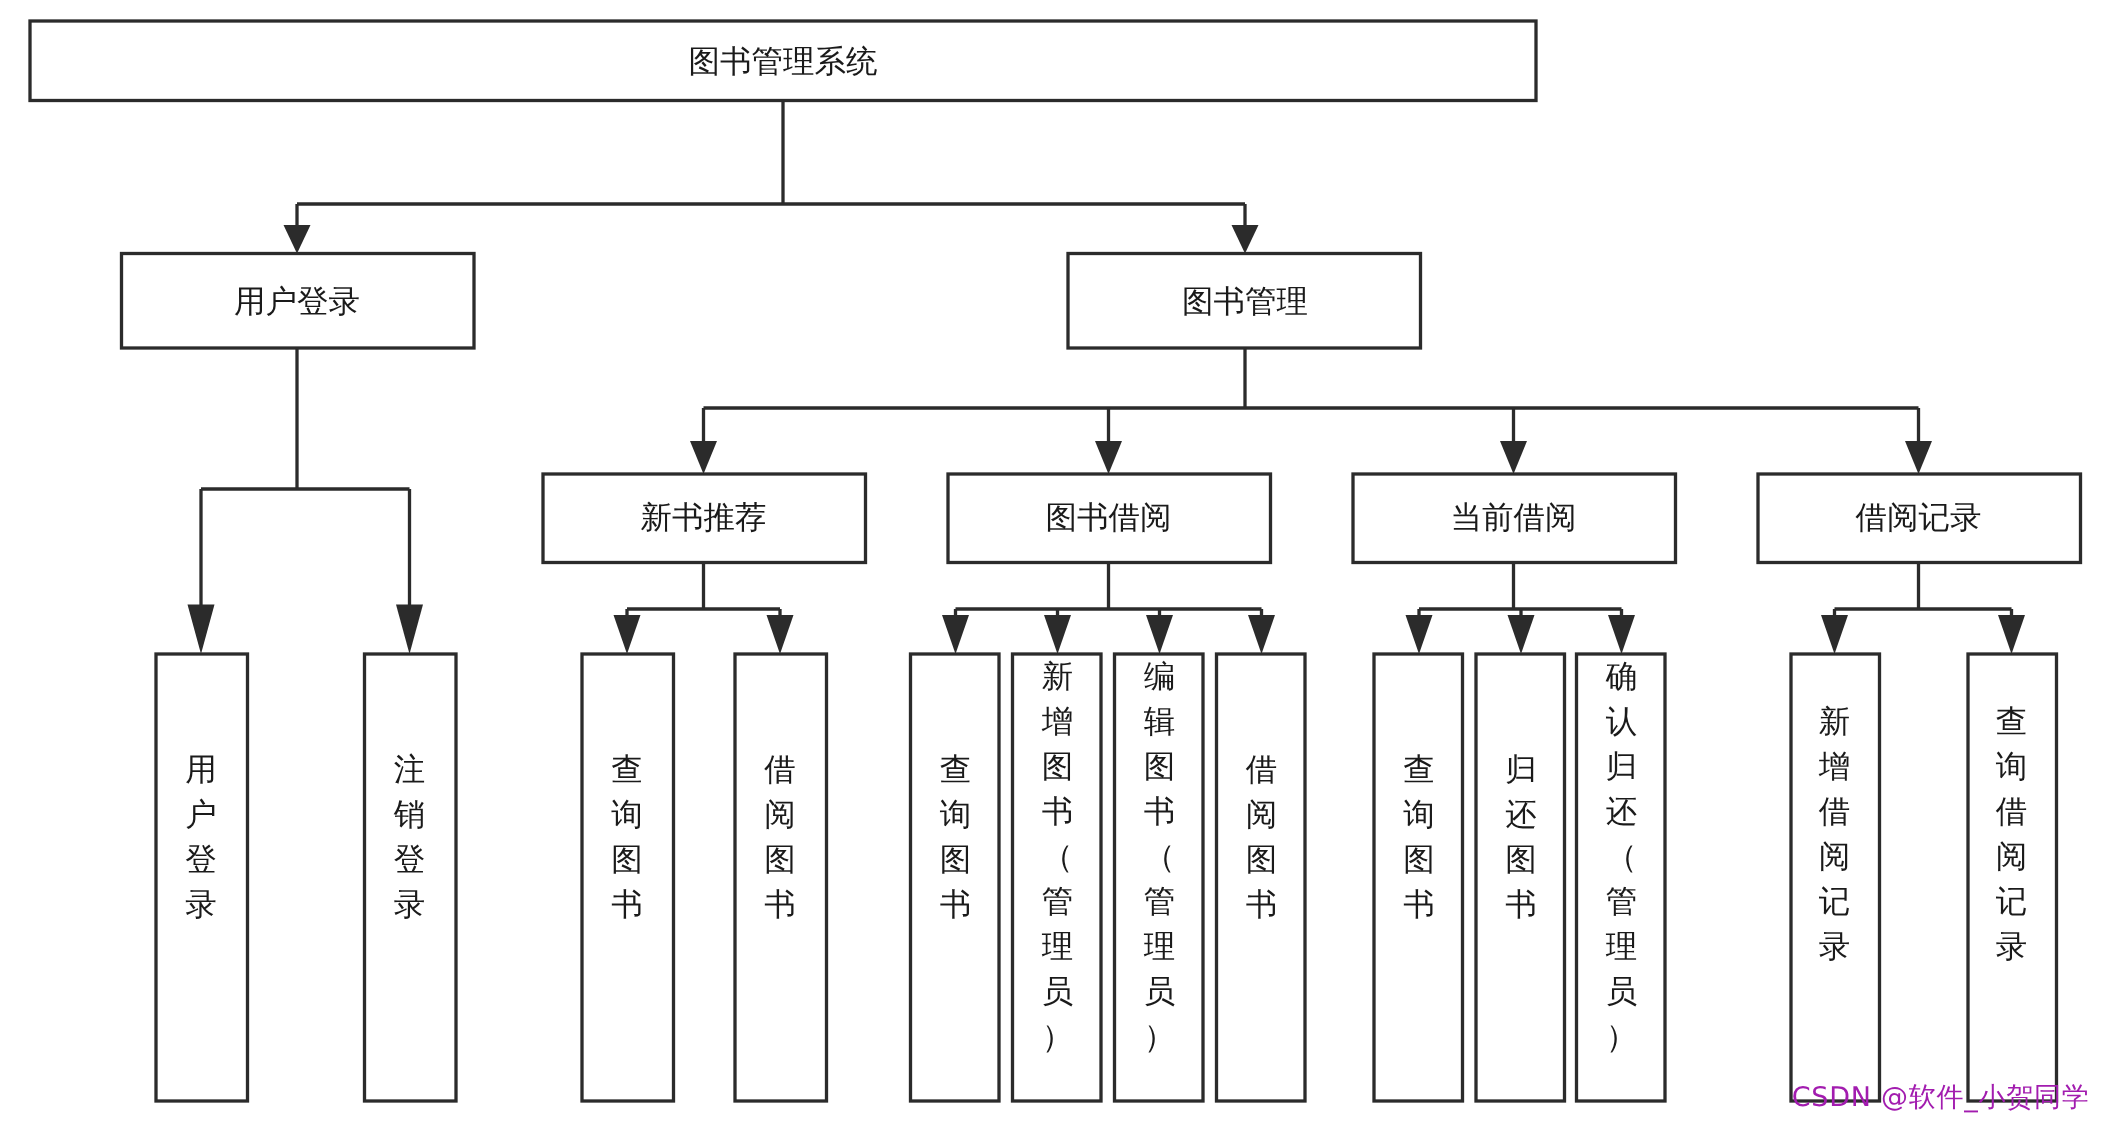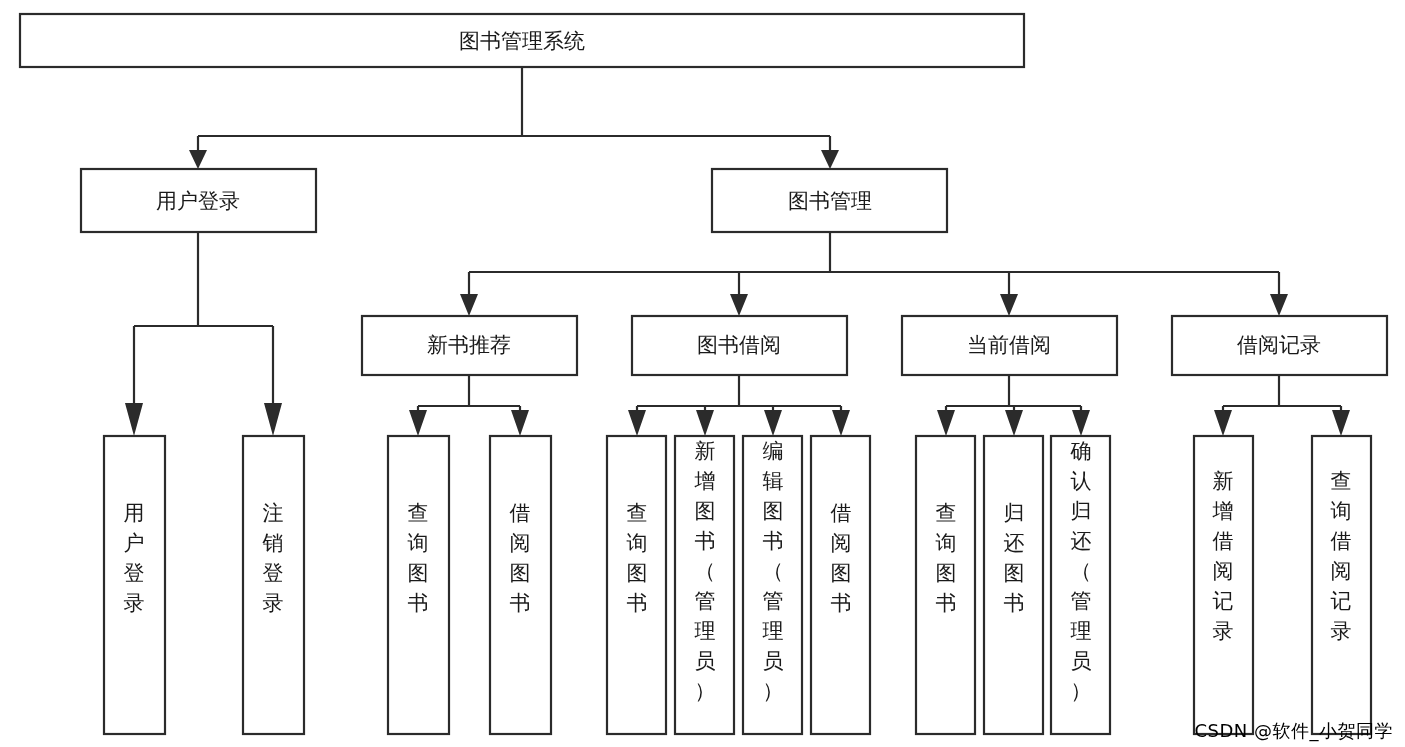--- a/index.html
+++ b/index.html
@@ -55,21 +55,21 @@
     font-family: "DejaVu Sans", "Liberation Sans", sans-serif;
     font-size: 21px;
     text-anchor: middle;
   }
   .watermark-text {
     position: absolute;
     right: 12px;
     bottom: 4px;
     font-family: "DejaVu Sans", "Liberation Sans", sans-serif;
     font-size: 18px;
-    color: #000000;
+    color: #a21caf;
     white-space: nowrap;
     letter-spacing: 0.5px;
   }
 </style>
 </head>
 <body>
 
 <div id="diagram-root">
 
   <svg class="diagram-canvas" viewBox="0 0 1405 747" xmlns="http://www.w3.org/2000/svg">

